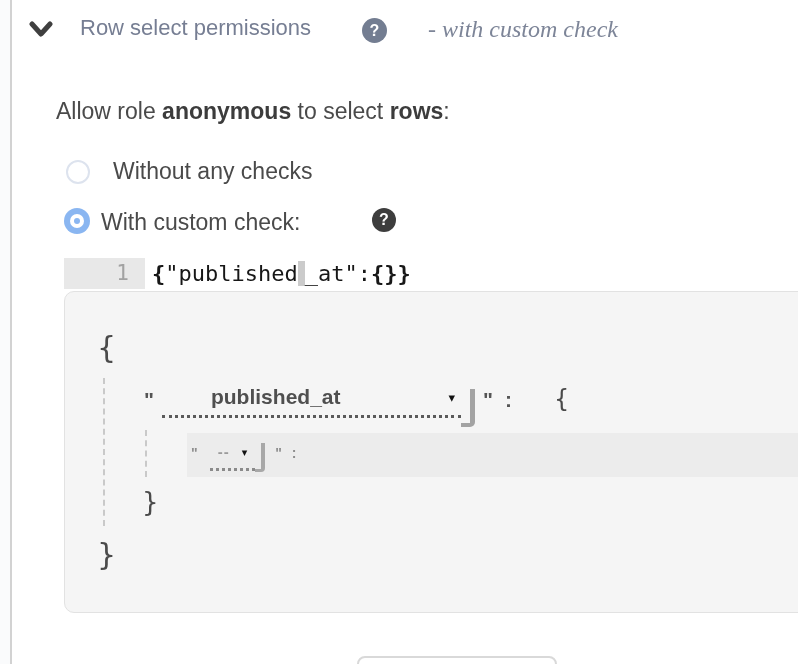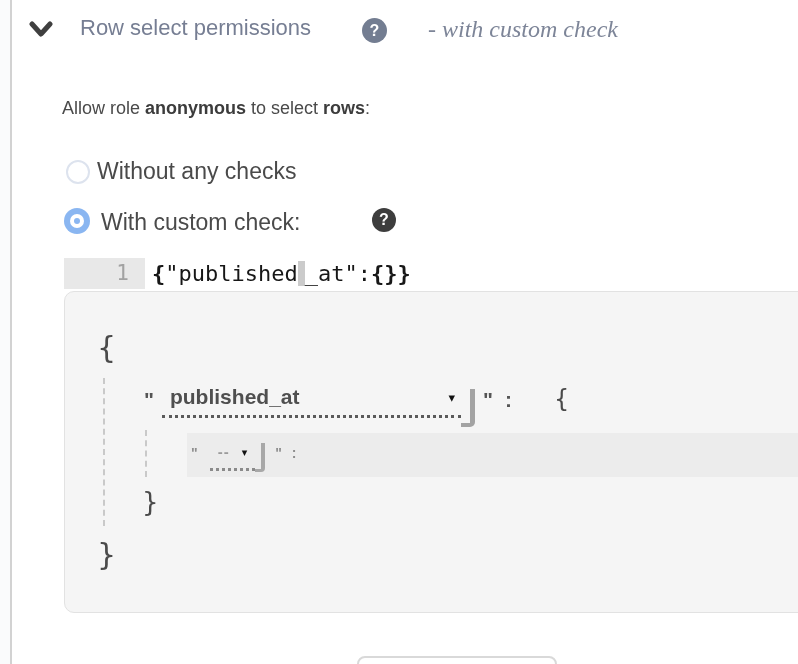--- a/index.html
+++ b/index.html
@@ -18,30 +18,30 @@
   
   .chevron{left:29px;top:21px;width:24px;height:18px;cursor:pointer;}
   .title{left:80px;top:15px;font-size:22px;font-weight:normal;color:#767e93;cursor:pointer;}
   .help{width:25px;height:25px;border-radius:50%;color:#ffffff;
         font-size:16px;font-weight:bold;display:flex;align-items:center;justify-content:center;cursor:pointer;}
   .help-slate{left:362px;top:18px;background:#737d91;}
   .help-dark{left:372px;top:208px;width:24px;height:24px;background:#3d3d3d;}
   .subtitle{left:428px;top:16px;font-size:24px;font-style:italic;color:#7d8598;font-family:Liberation Serif, serif;}
 
   
-  .allow{left:62px;top:98px;font-size:18px;color:#4a4a4a;}
+  .allow{left:56px;top:98px;font-size:23px;color:#4a4a4a;}
   .allow .bold{font-weight:bold;color:#3c3c3c;}
 
   
   .radio-off{left:66px;top:160px;width:20px;height:20px;border:2px solid #dde3ee;border-radius:50%;background:#fff;cursor:pointer;}
   .radio-on{left:64px;top:208px;width:26px;height:26px;border-radius:50%;background:#8ab6f1;cursor:pointer;}
   .radio-on .ring{position:absolute;left:6px;top:6px;width:14px;height:14px;border-radius:50%;background:#ffffff;}
   .radio-on .dot{position:absolute;left:10px;top:10px;width:6px;height:6px;border-radius:50%;background:#8ab6f1;}
   .radio-label{font-size:23px;color:#4a4a4a;cursor:pointer;}
-  .rl1{left:97px;top:158px;}
+  .rl1{left:113px;top:158px;}
   .rl2{left:101px;top:209px;text-align:center;}
 
   
   .gutter{left:64px;top:258px;width:81px;height:31px;background:#e8e8e8;
           font-family:"DejaVu Sans Mono",monospace;font-size:21px;color:#a2a2a2;
           text-align:right;padding-right:16px;box-sizing:border-box;line-height:31px;}
   .code{left:152px;top:258px;height:31px;line-height:31px;
         font-family:"DejaVu Sans Mono",monospace;font-size:22px;color:#171717;white-space:pre;cursor:text;}
   .code .b{font-weight:bold;}
   .cursor{display:inline-block;width:7px;height:25px;background:#cbcbcb;vertical-align:text-bottom;}
@@ -53,21 +53,21 @@
   .root-open{left:97px;top:330px;font-size:30px;}
   .root-close{left:97px;top:537px;font-size:30px;}
   .inner-close{left:142px;top:487px;font-size:26px;}
   .dash1{left:103px;top:378px;height:148px;border-left:2px dashed #c9c9c9;width:0;}
   .dash2{left:145px;top:430px;height:47px;border-left:2px dashed #c9c9c9;width:0;}
 
   .field-row{left:144px;top:381px;display:flex;align-items:flex-start;}
   .q{font-weight:bold;color:#555555;font-size:21px;line-height:38px;}
   .field-select{width:285px;margin-left:8px;border-bottom:3px dotted #5a5a5a;
                 padding:4px 6px 6px 8px;display:flex;justify-content:space-between;align-items:center;cursor:pointer;}
-  .field-name{font-weight:bold;font-size:21px;color:#4f4f4f;}
+  .field-name{font-weight:bold;font-size:21px;color:#4f4f4f;margin-left:41px;}
   .dd-arrow{color:#111;font-size:13px;}
   .sel-bar{width:9px;height:34px;border-right:5px solid #a3a3a3;border-bottom:4px solid #a3a3a3;
            border-bottom-right-radius:5px;margin-top:8px;}
   .field-colon{margin-left:12px;}
   .field-brace{font-size:24px;margin-left:42px;line-height:36px;}
 
   .band{left:187px;top:433px;width:611px;height:44px;background:#ececec;}
   .op-row{left:191px;top:438px;display:flex;align-items:flex-start;}
   .qs{font-weight:bold;color:#8e8e8e;font-size:14px;line-height:30px;}
   .op-select{margin-left:12px;border-bottom:3px dotted #8a8a8a;padding:2px 8px 4px 8px;

